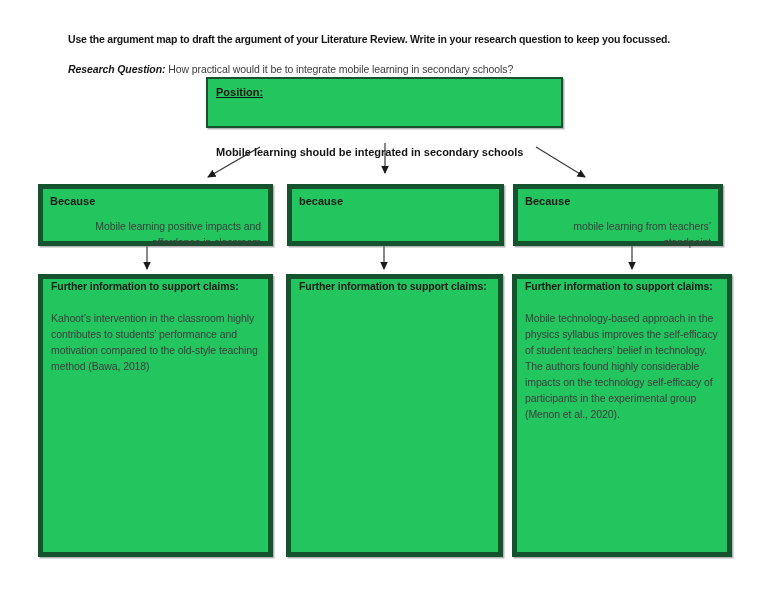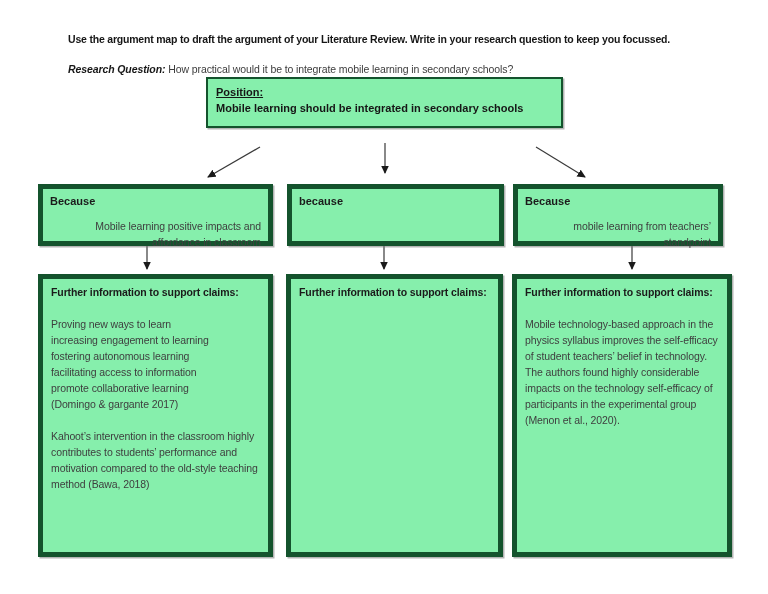--- a/index.html
+++ b/index.html
@@ -11,36 +11,36 @@
   .instruction {
     position:absolute; left:68px; top:33px;
     font-size:10.5px; font-weight:bold; letter-spacing:-0.2px;
     color:#161616; white-space:nowrap;
   }
   .rq-line { position:absolute; left:68px; top:63px; font-size:10.5px; letter-spacing:-0.1px; white-space:nowrap; }
   .rq-label { font-weight:bold; font-style:italic; color:#161616; }
   .rq-text  { color:#3c3c3c; }
 
   .box {
-    position:absolute; background:#86efac;
+    position:absolute; background:#22c55e;
     border:5px solid #14532d;
     box-shadow:1.5px 1.5px 0 rgba(120,120,120,0.55);
   }
   .position-box { left:206px; top:77px; width:357px; height:51px; border-width:2px; padding:5px 8px; }
   .pos-label { font-size:11px; font-weight:bold; text-decoration:underline; color:#161616; line-height:16px; }
-  .pos-text  { font-size:11px; font-weight:bold; color:#161616; line-height:16px; }
+  .pos-text  { font-size:11px; font-weight:bold; color:#161616; line-height:16px;margin-top:44px; }
 
   .because { top:184px; height:62px; padding:5px 7px; }
   .b1 { left:38px;  width:235px; }
   .b2 { left:287px; width:217px; }
   .b3 { left:513px; width:210px; }
   .because-label { font-size:11px; font-weight:bold; color:#1b1b1b; margin-bottom:9px; line-height:15px; }
   .box-body { font-size:10.5px; color:#3e3e3e; line-height:16px; letter-spacing:-0.1px;text-align:right; }
 
-  .support { top:274px; height:283px; padding:6px 8px; }
+  .support { top:274px; height:283px; padding:0 8px; }
   .s1 { left:38px;  width:235px; }
   .s2 { left:286px; width:217px; }
   .s3 { left:512px; width:220px; }
   .support-heading { font-size:10.5px; font-weight:bold; color:#1b1b1b; line-height:15px; margin-bottom:16px; letter-spacing:-0.1px; }
   .support p {
     font-size:10.5px; color:#3e3e3e; line-height:16px; letter-spacing:-0.1px;
     white-space:pre-line; margin-bottom:16px;
   }
   .arrows { position:absolute; left:0; top:0; width:768px; height:594px; pointer-events:none; }
   .arrows line { stroke:#3a3a3a; stroke-width:1.2; }
@@ -82,26 +82,20 @@
   <div class="box because b2">
     <div class="because-label">because</div>
   </div>
   <div class="box because b3">
     <div class="because-label">Because</div>
     <div class="box-body">mobile learning from teachers’ standpoint</div>
   </div>
 
   <div class="box support s1">
     <div class="support-heading">Further information to support claims:</div>
-    <p>Proving new ways to learn
-increasing engagement to learning
-fostering autonomous learning
-facilitating access to information
-promote collaborative learning
-(Domingo &amp;  gargante 2017)</p>
     <p>Kahoot’s intervention in the classroom highly contributes to students’ performance and motivation compared to the old-style teaching method (Bawa, 2018)</p>
   </div>
   <div class="box support s2">
     <div class="support-heading">Further information to support claims:</div>
   </div>
   <div class="box support s3">
     <div class="support-heading">Further information to support claims:</div>
     <p>Mobile technology-based approach in the physics syllabus improves the self-efficacy of student teachers’ belief in technology. The authors found highly considerable impacts on the technology self-efficacy of participants in the experimental group (Menon et al., 2020).</p>
   </div>
 

